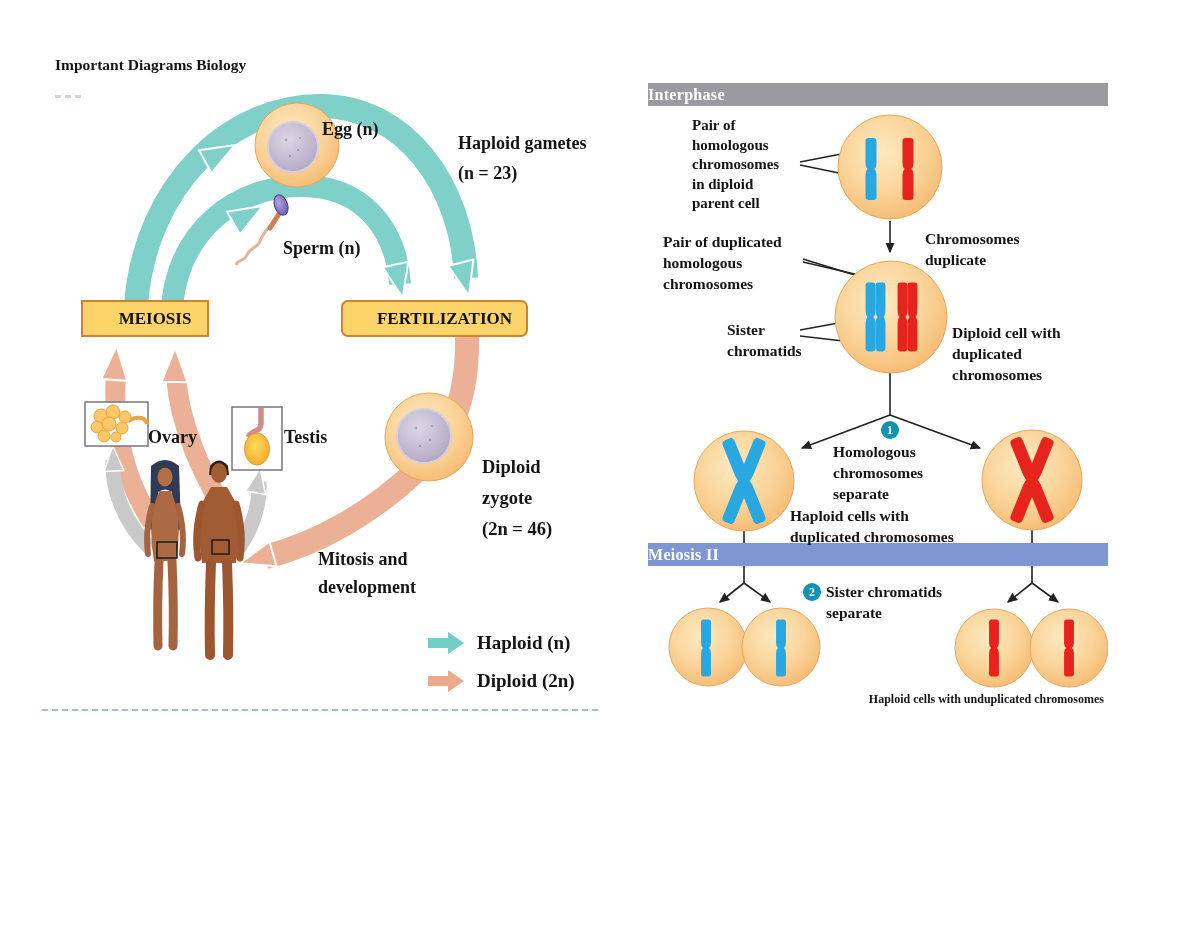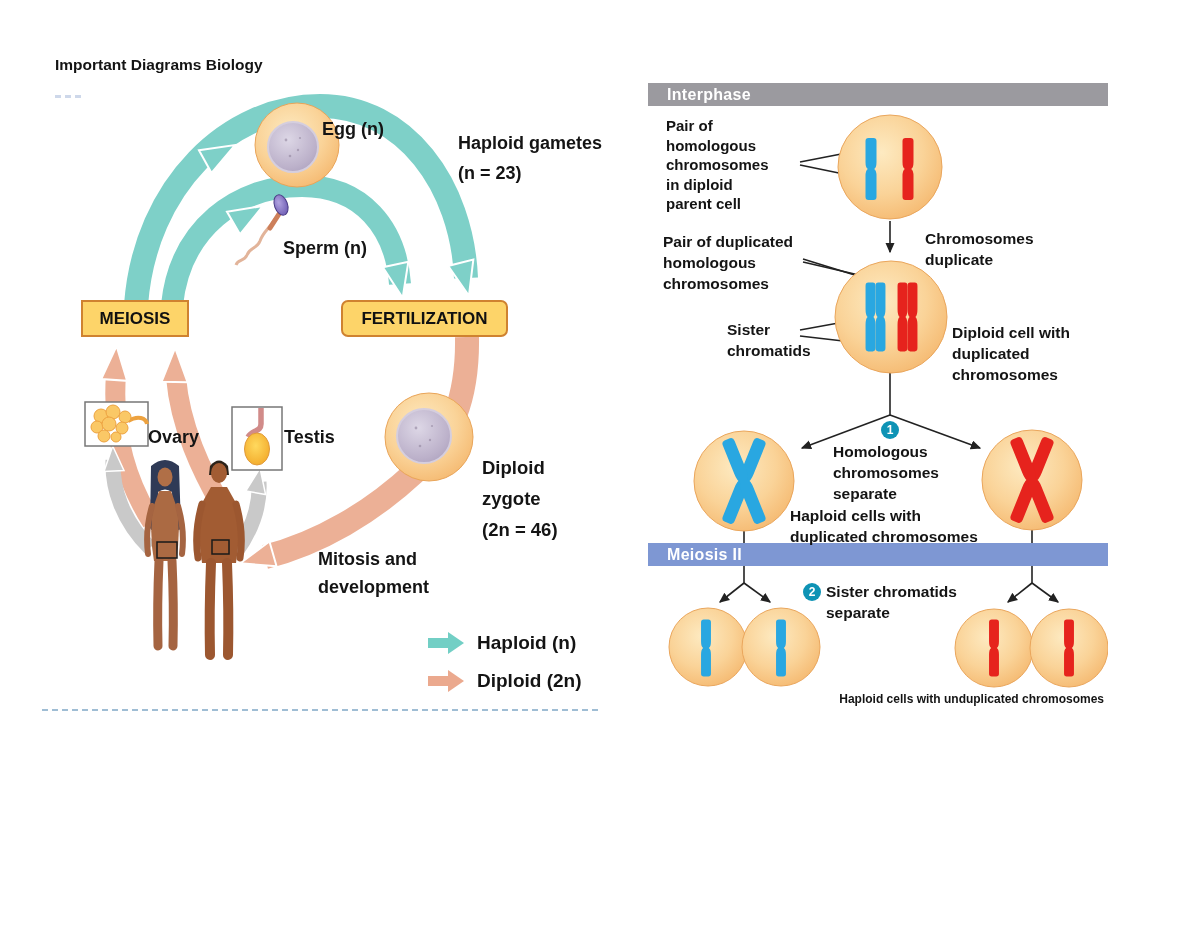--- a/index.html
+++ b/index.html
@@ -1,25 +1,25 @@
 <!DOCTYPE html>
 <html><head>
 <meta charset="utf-8">
 <style>
   html,body{margin:0;padding:0;background:#fff;}
   .page{position:relative;width:1108px;height:927px;background:#ffffff;
-        font-family:Liberation Sans, sans-serif;overflow:hidden;}
+        font-family:Liberation Serif, serif;overflow:hidden;}
   .abs{position:absolute;}
   .b{font-weight:bold;color:#141414;}
   .t18{font-size:18px;line-height:24px;}
   .t15{font-size:15px;line-height:19.5px;}
   .t155{font-size:15.5px;line-height:21px;}
-  .bar{color:#ffffff;font-weight:bold;font-size:16px;padding-left:19px;letter-spacing:.3px;}
+  .bar{color:#ffffff;font-weight:bold;font-size:16px;padding-left:0;letter-spacing:.3px;}
   .ybox{border:2px solid #cf8230;text-align:center;font-weight:bold;color:#111;
-        display:flex;align-items:center;justify-content:center;}
+        display:flex;align-items:center;justify-content:center;padding-left:20px;}
   .badge{border-radius:50%;color:#fff;font-weight:bold;font-size:12px;text-align:center;
          width:18px;height:18px;line-height:18px;}
   .dash{border-top:2px dashed #9fbdd4;}
   .dashfrag{border-top:3px dashed #c3cfe6;opacity:.8;}
   svg{display:block;}
 </style>
 </head>
 <body>
 
 <div class="page">
@@ -250,21 +250,21 @@
   </div>
 
   <div class="abs b" style="left:477px;top:632px;font-size:19px">Haploid (n)</div>
   <div class="abs b" style="left:477px;top:670px;font-size:19px">Diploid (2n)</div>
 
   <div class="abs dash" style="left:42px;top:709px;width:556px"></div>
 
   <div class="abs bar" style="left: 648px; top: 83px; width: 484px; height: 23px; line-height: 23px; background-color: rgb(155, 154, 159);">Interphase</div>
   <div class="abs bar" style="left: 648px; top: 543px; width: 477px; height: 23px; line-height: 23px; background-color: rgb(126, 151, 211);">Meiosis II</div>
 
-  <div class="abs b t15" style="left:666px;top:116px">
+  <div class="abs b t15" style="left:692px;top:116px">
     <div>Pair of</div>
     <div>homologous</div>
     <div>chromosomes</div>
     <div>in diploid</div>
     <div>parent cell</div>
   </div>
   <div class="abs b t155" style="left:925px;top:228px">
     <div>Chromosomes</div>
     <div>duplicate</div>
   </div>

